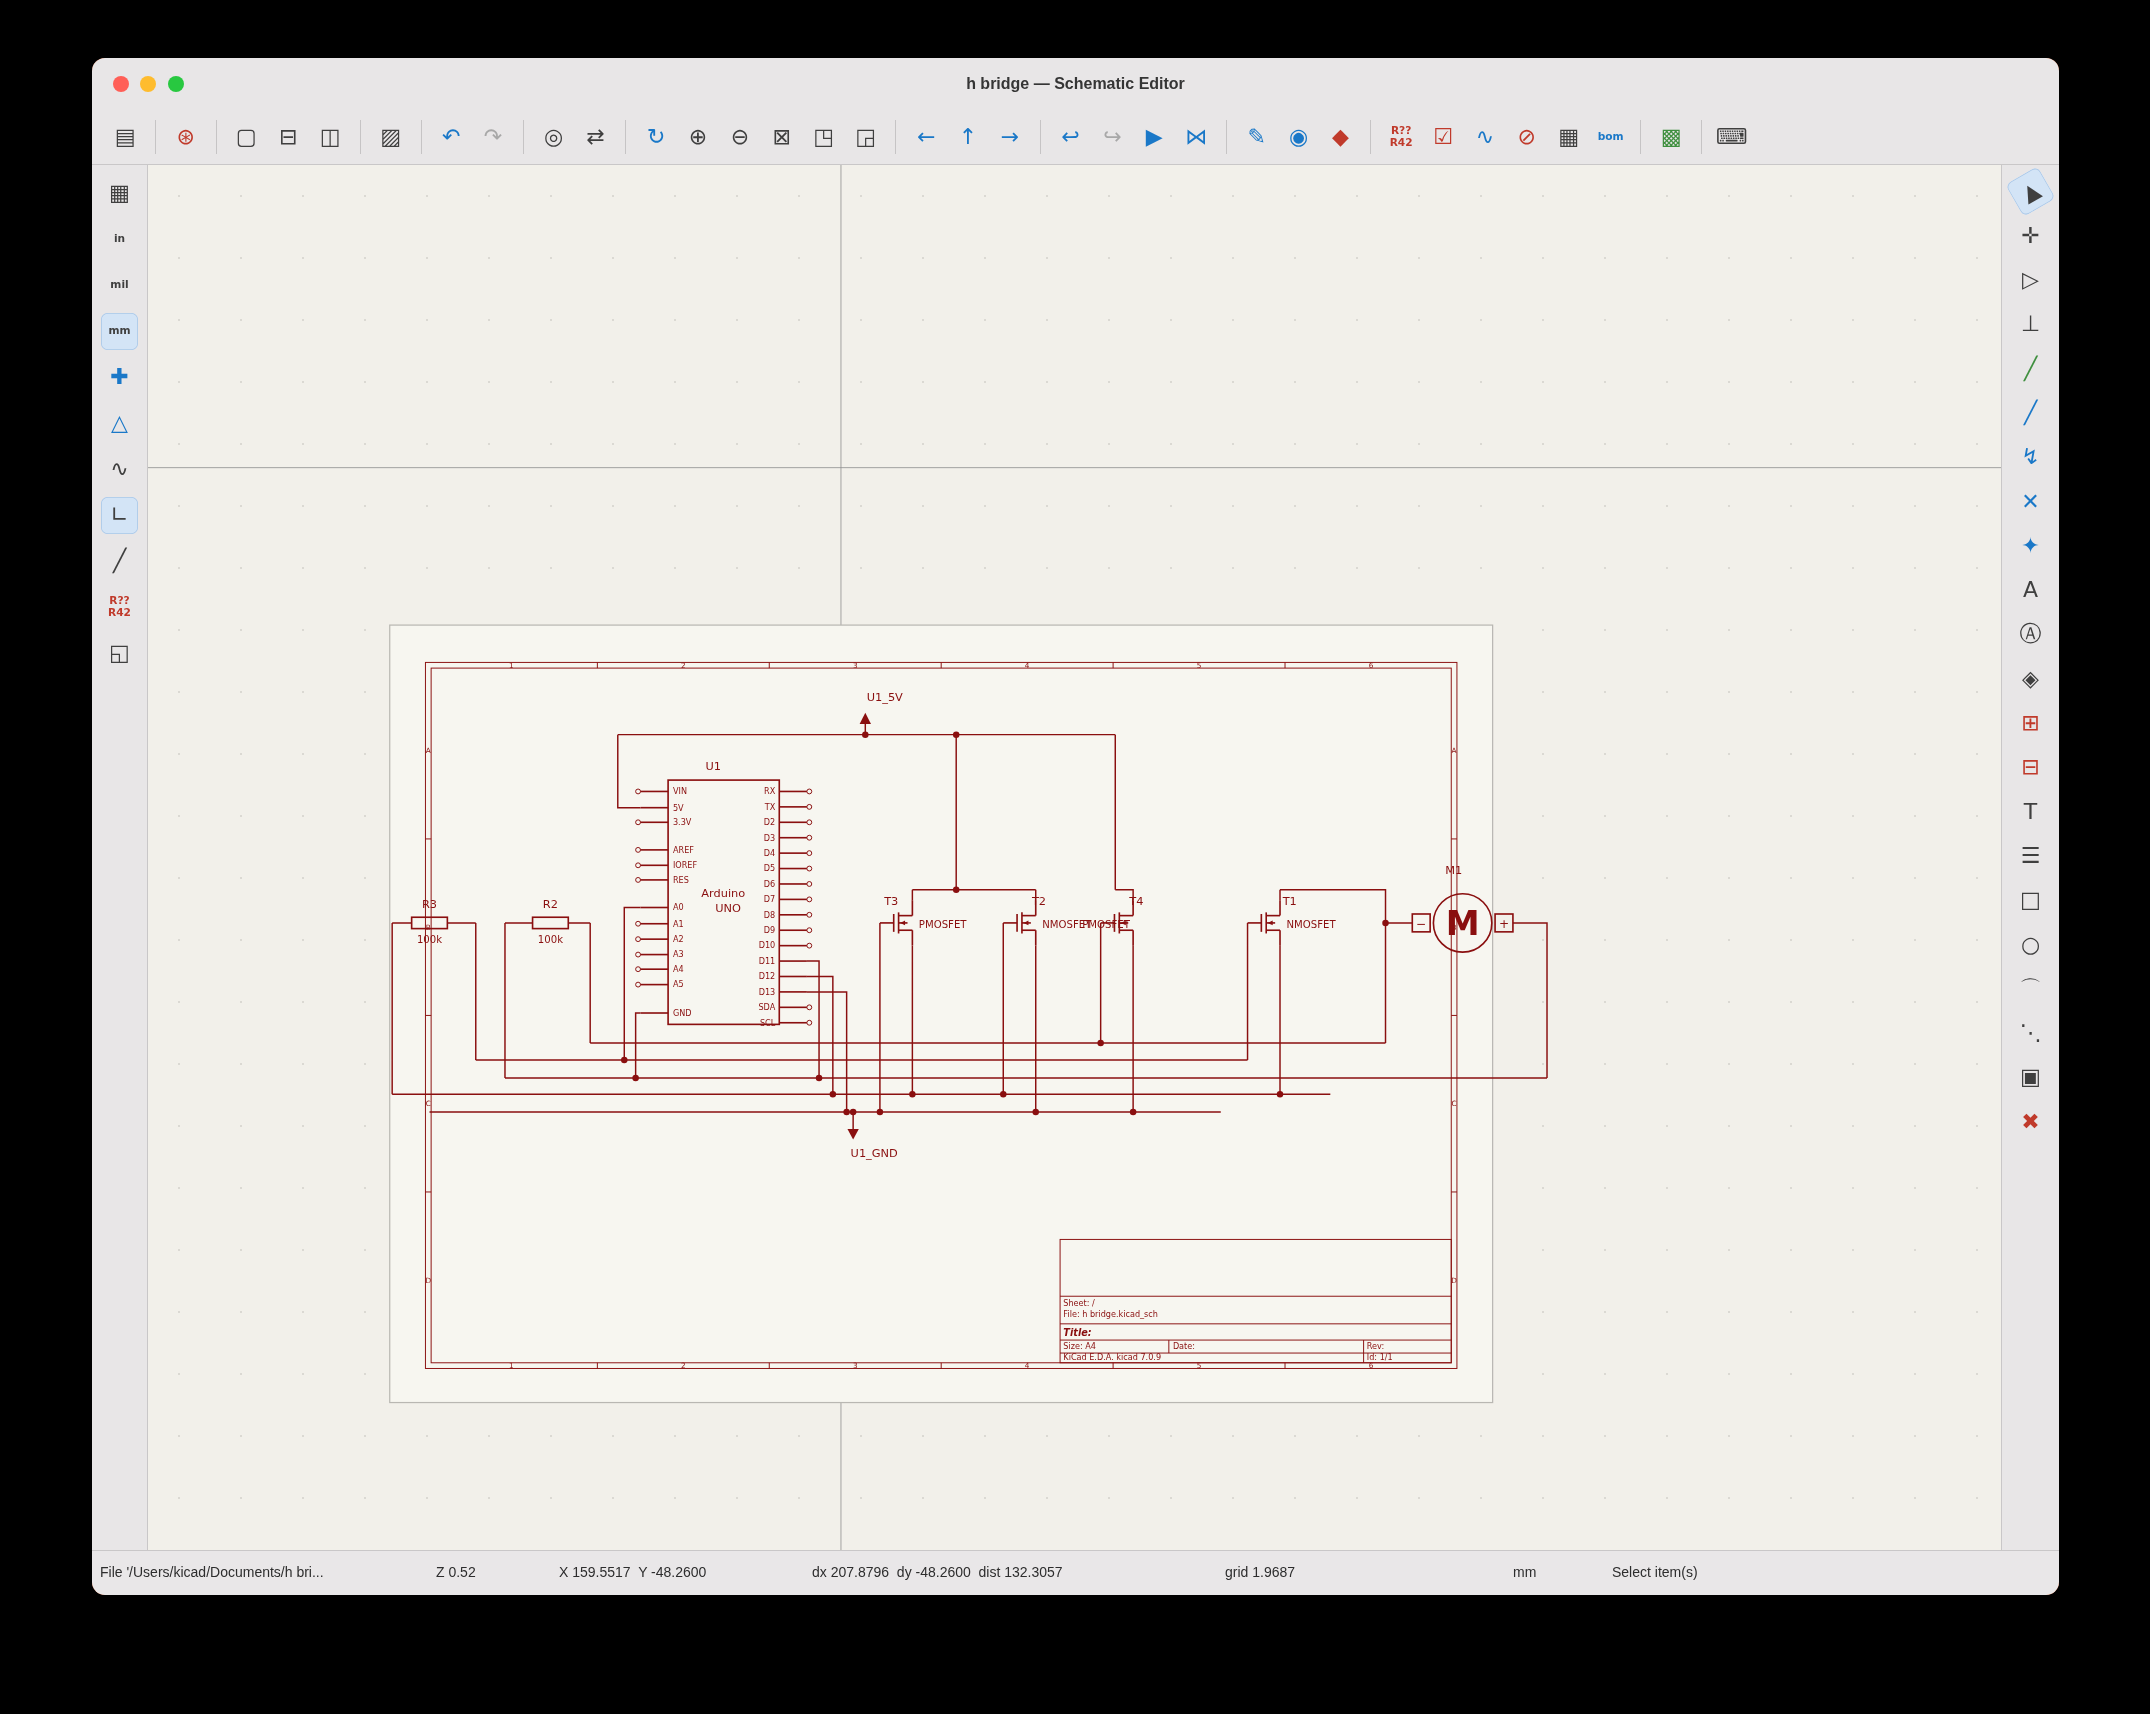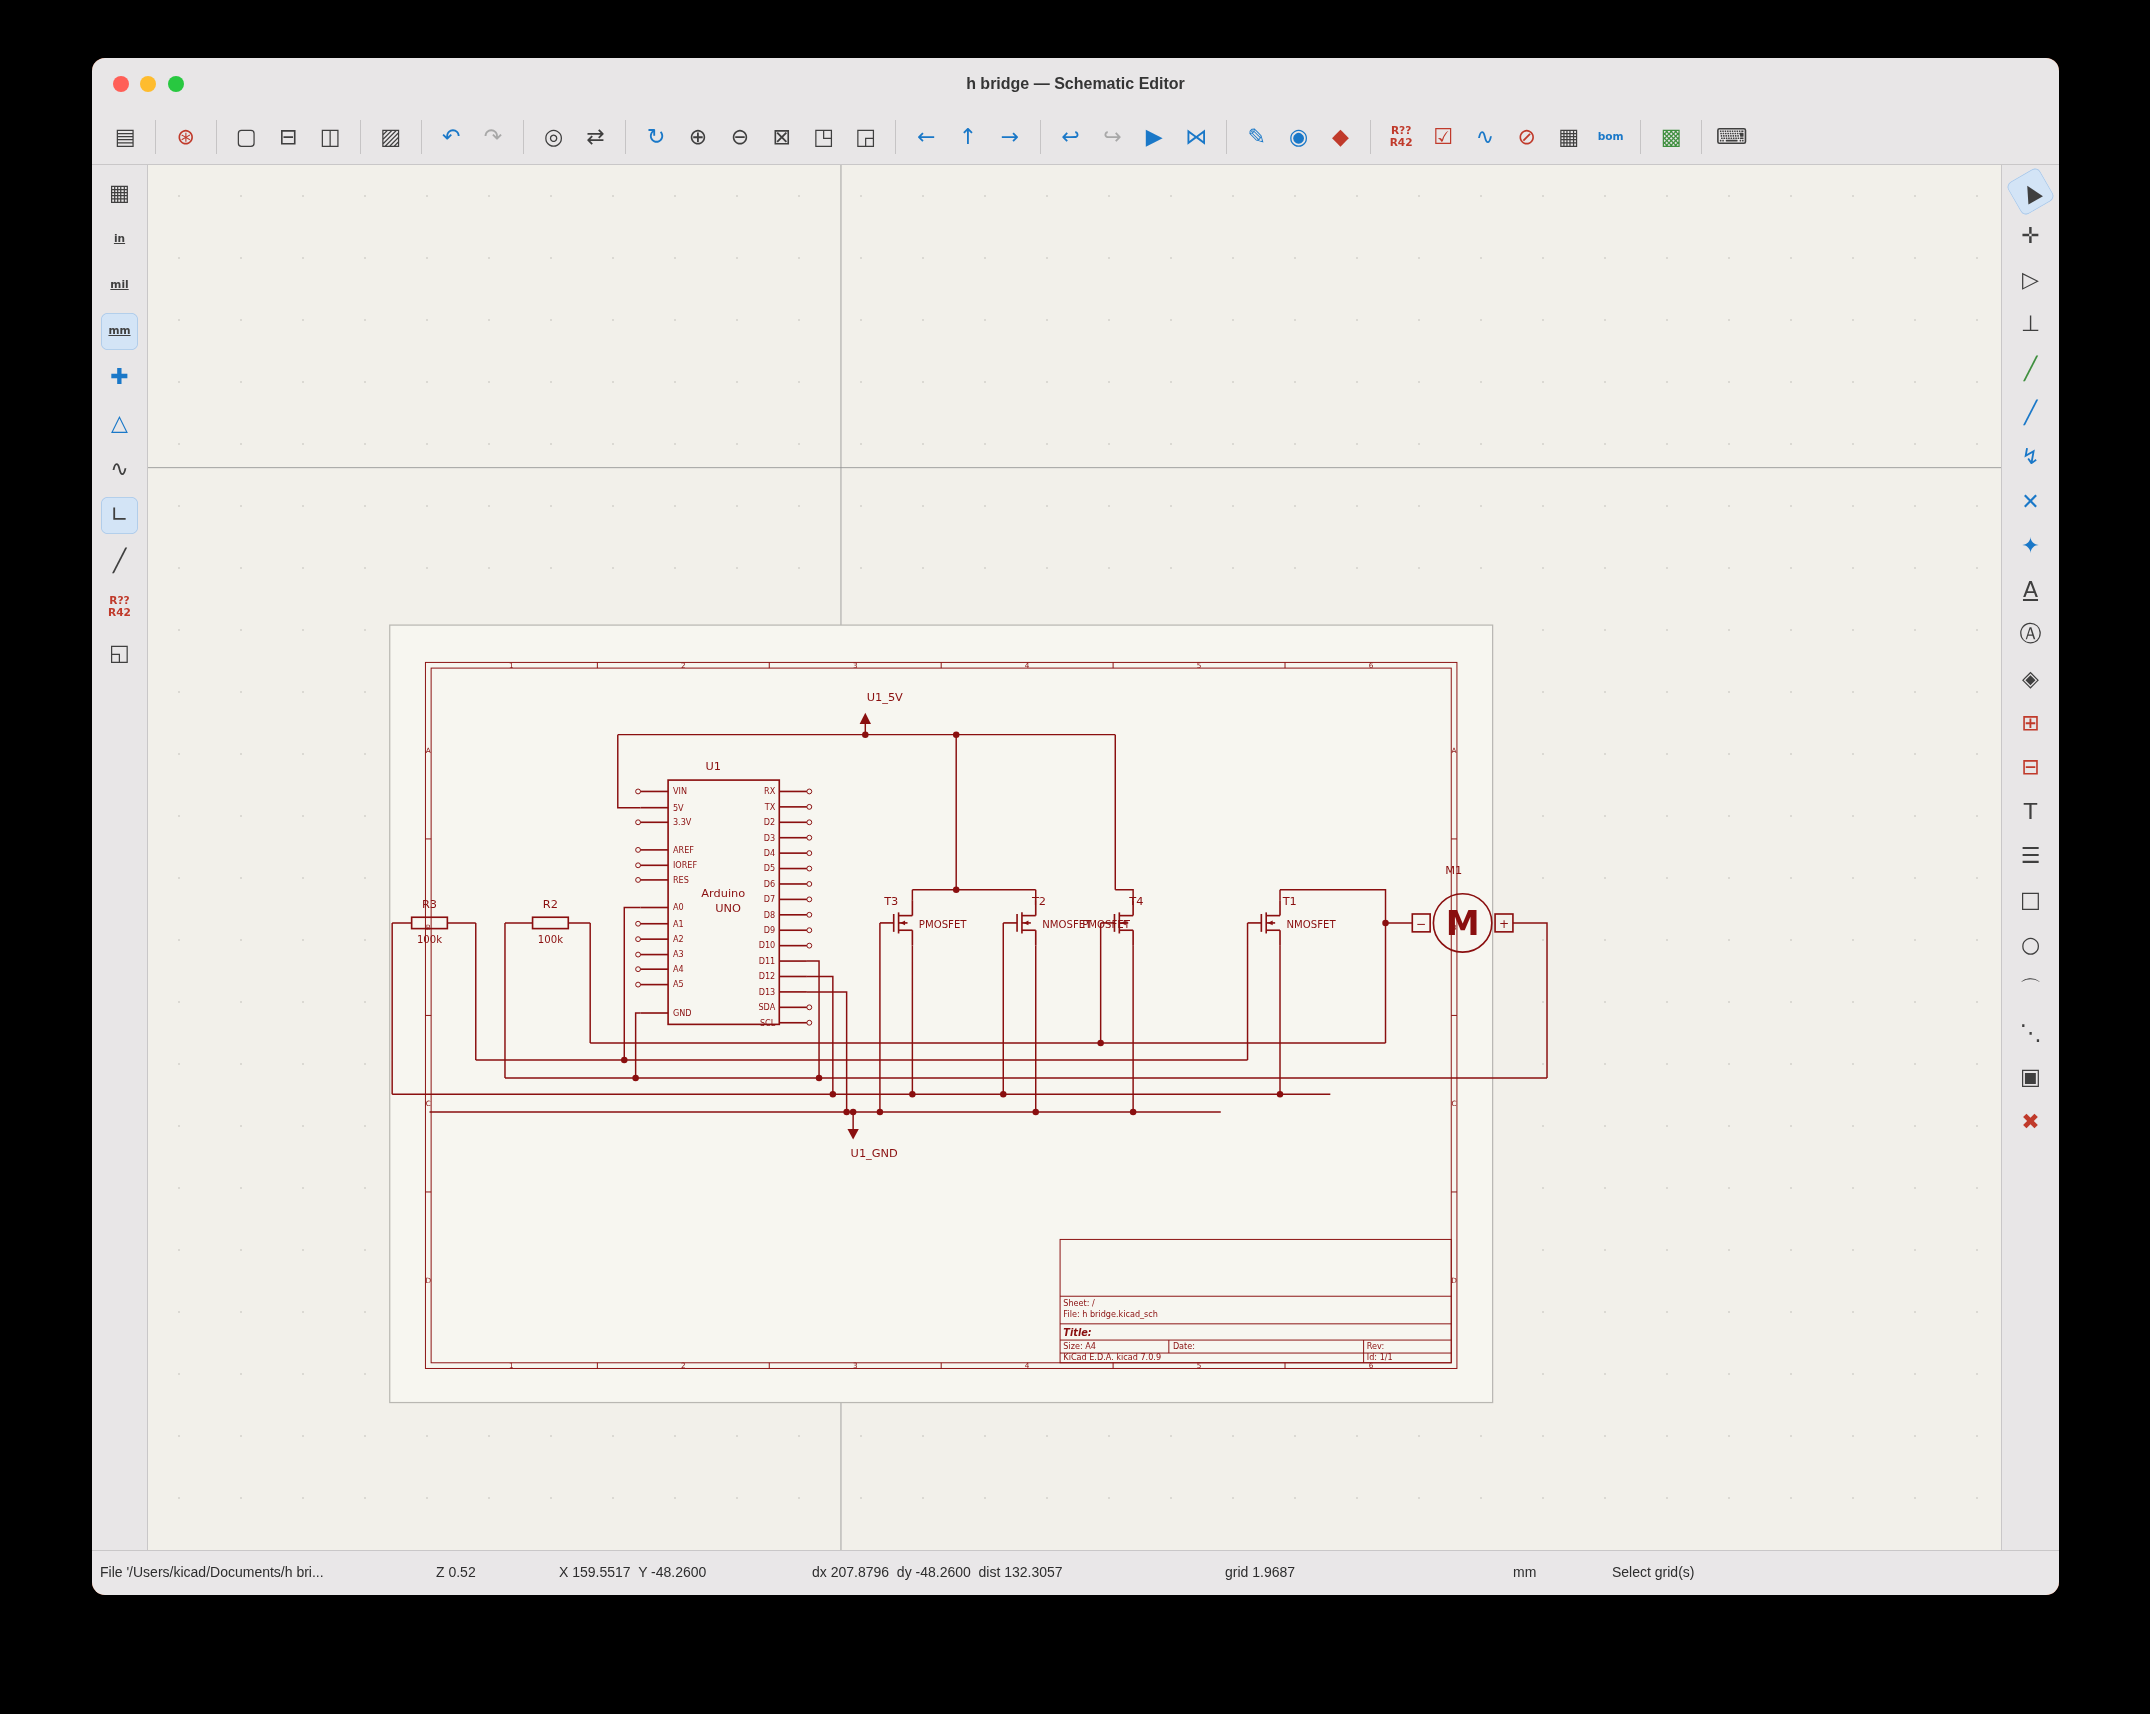--- a/index.html
+++ b/index.html
@@ -20,21 +20,21 @@
   #toolbar-left{flex:0 0 55px;display:flex;flex-direction:column;align-items:center;padding-top:9.7px;gap:9px;
                 background:#e8e6e7;border-right:0.8px solid #c9c7c8;}
   #toolbar-right{flex:0 0 57px;display:flex;flex-direction:column;align-items:center;padding-top:8px;gap:7.3px;
                  background:#e8e6e7;border-left:0.8px solid #c9c7c8;}
   .tbtn{width:37px;height:37px;flex:0 0 auto;display:flex;flex-direction:column;align-items:center;justify-content:center;
         font-size:22px;line-height:1;color:#3f3f3f;background:transparent;border:none;border-radius:6.5px;padding:0;
         font-family:"DejaVu Sans",sans-serif;cursor:default;}
   .tbtn.sel{background:var(--selbg,#d3e4f6);box-shadow:inset 0 0 0 0.8px #a9c7e8;}
   .tbtn .ln{display:block;font-size:10.6px;font-weight:700;line-height:1.12;}
   .c-b{color:#1a78c8;} .c-r{color:#c03a2b;} .c-g{color:#3f8f3f;} .c-mut{color:#a8a8a8;}
-  .v-u{text-decoration:underline;align-items:center;}
+  .v-u{align-items:center;}
   .v-cur{transform:rotate(-30deg);}
   .sep{flex:0 0 auto;width:0.8px;height:34px;background:#c6c4c5;margin:0 6.5px;}
   
   #canvas{flex:1;position:relative;overflow:hidden;background:#f2f0ea;
           background-image:radial-gradient(#dbd9d3 0.9px,transparent 1px);background-size:62px 62px;}
   #canvas svg{position:absolute;left:-148px;top:-164px;width:2151px;height:1714px;}
   
   #statusbar{flex:0 0 44px;position:relative;background:#e9e7e8;border-top:0.8px solid #c9c7c8;
              font-size:14px;color:#2d2d2d;}
   #statusbar span{position:absolute;top:13px;white-space:pre;}
@@ -458,18 +458,18 @@
         </div>
     </div>
 
     <div id="statusbar">
       <span style="left:8px">File '/Users/kicad/Documents/h bri...</span>
       <span style="left:344px">Z 0.52</span>
       <span style="left:467px">X 159.5517  Y -48.2600</span>
       <span style="left:720px">dx 207.8796  dy -48.2600  dist 132.3057</span>
       <span style="left:1133px">grid 1.9687</span>
       <span style="left:1421px">mm</span>
-      <span style="left:1520px">Select grid(s)</span>
+      <span style="left:1520px">Select item(s)</span>
     </div>
 
   </div>
 </div>
 
 
 </body></html>

